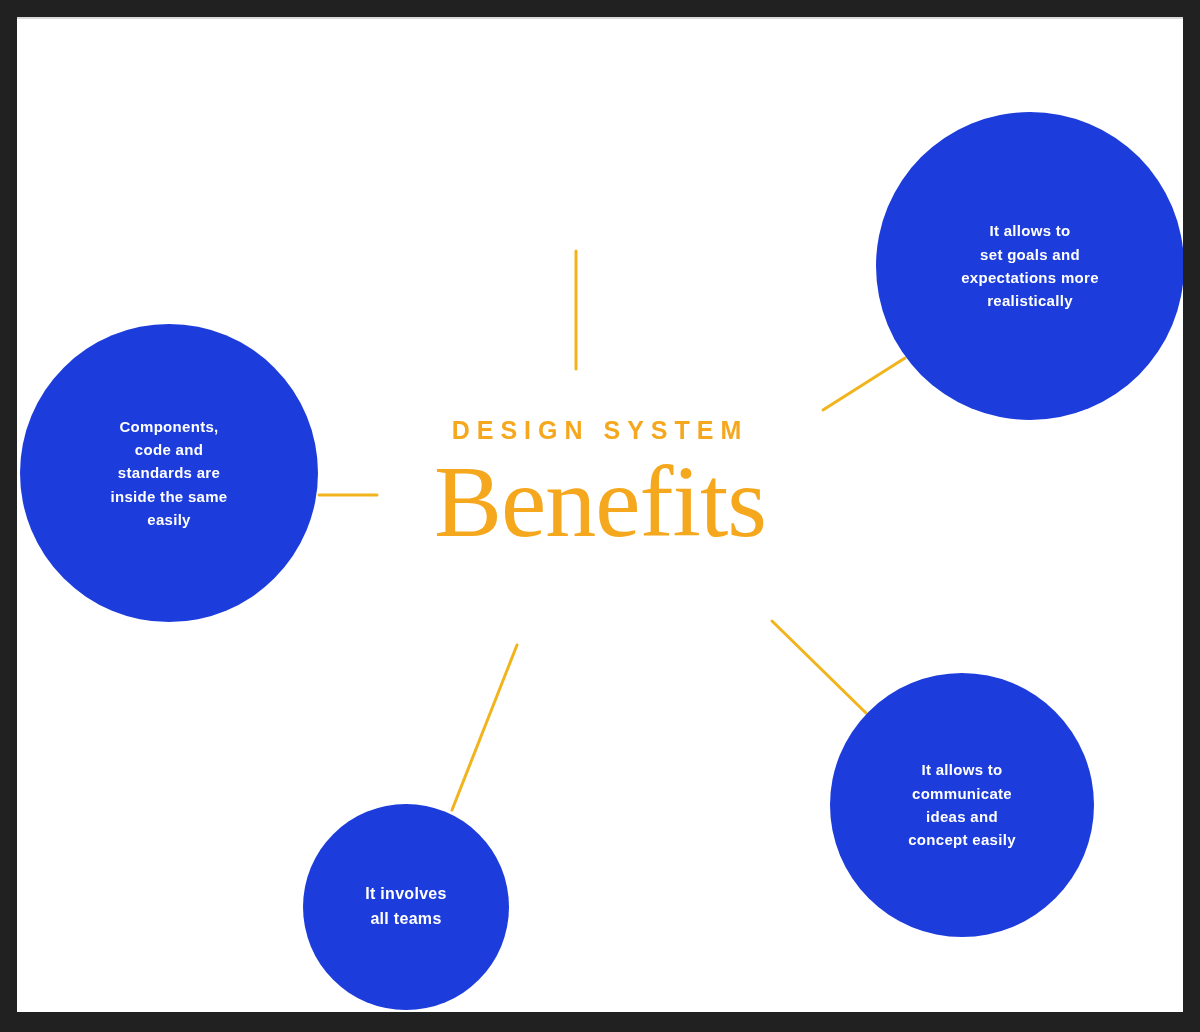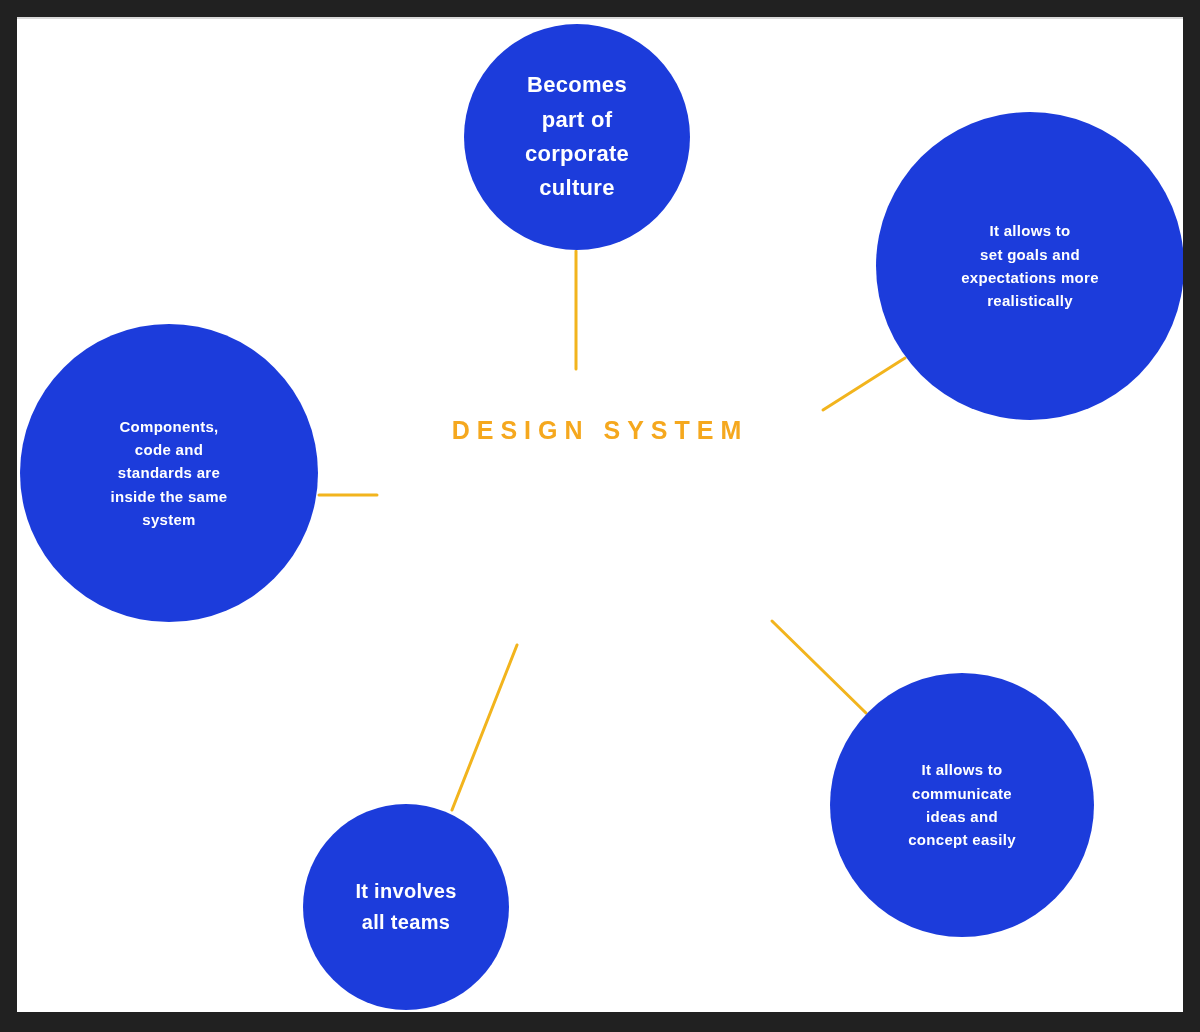--- a/index.html
+++ b/index.html
@@ -47,21 +47,21 @@
     letter-spacing:0.3px;
     font-size:15px;
     line-height:1.56;
   }
   .node-corporate-culture{left:447px;top:5px;width:226px;height:226px;}
   .node-corporate-culture .node-text{font-size:22px;}
   .node-goals-expectations{left:859px;top:93px;width:308px;height:308px;}
   .node-same-system{left:3px;top:305px;width:298px;height:298px;}
   .node-communicate-ideas{left:813px;top:654px;width:264px;height:264px;}
   .node-involves-teams{left:286px;top:785px;width:206px;height:206px;}
-  .node-involves-teams .node-text{font-size:20px;}
+  .node-involves-teams .node-text{font-size:16px;}
   .center-title{
     position:absolute;
     left:373px;top:399px;width:420px;
     text-align:center;
   }
   .eyebrow{
     color:var(--accent);
     font-size:25px;
     font-weight:700;
     letter-spacing:7px;
@@ -86,42 +86,37 @@
     <svg class="connectors" viewBox="0 0 1166 995" xmlns="http://www.w3.org/2000/svg">
       <line class="connector" x1="559" y1="232" x2="559" y2="350" stroke-width="3" stroke-linecap="round" stroke="#f2b41d"></line>
       <line class="connector" x1="888" y1="339" x2="806" y2="391" stroke-width="3" stroke-linecap="round" stroke="#f2b41d"></line>
       <line class="connector" x1="302" y1="476" x2="360" y2="476" stroke-width="3" stroke-linecap="round" stroke="#f2b41d"></line>
       <line class="connector" x1="500" y1="626" x2="435" y2="791" stroke-width="3" stroke-linecap="round" stroke="#f2b41d"></line>
       <line class="connector" x1="755" y1="602" x2="849" y2="694" stroke-width="3" stroke-linecap="round" stroke="#f2b41d"></line>
     </svg>
 
     <div class="center-title">
       <div class="eyebrow">DESIGN SYSTEM</div>
+      <div class="main-title">Benefits</div>
     </div>
 
-    <div class="node node-corporate-culture">
-      <div class="node-text">Becomes
-part of
-corporate
-culture</div>
-    </div>
 
     <div class="node node-goals-expectations">
       <div class="node-text">It allows to
 set goals and
 expectations more
 realistically</div>
     </div>
 
     <div class="node node-same-system">
       <div class="node-text">Components,
 code and
 standards are
 inside the same
-system</div>
+easily</div>
     </div>
 
     <div class="node node-communicate-ideas">
       <div class="node-text">It allows to
 communicate
 ideas and
 concept easily</div>
     </div>
 
     <div class="node node-involves-teams">

